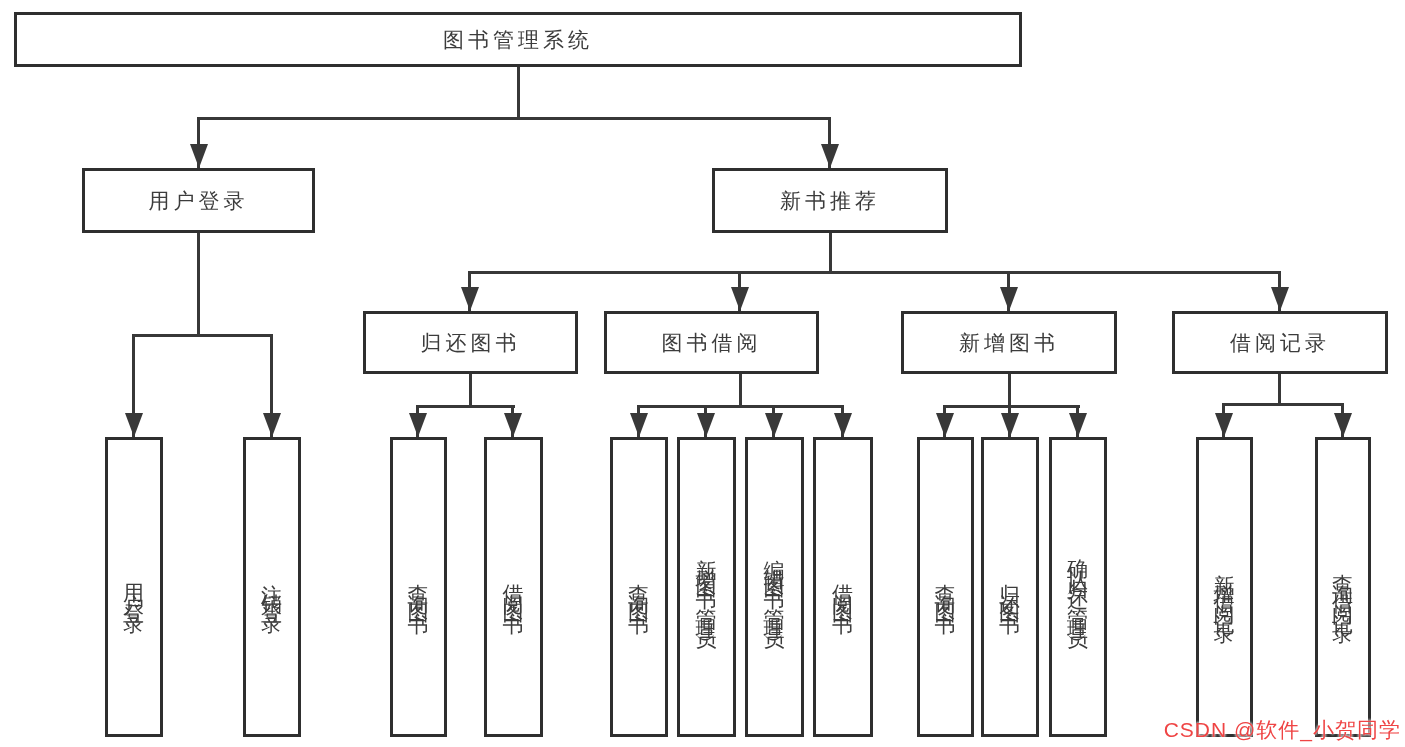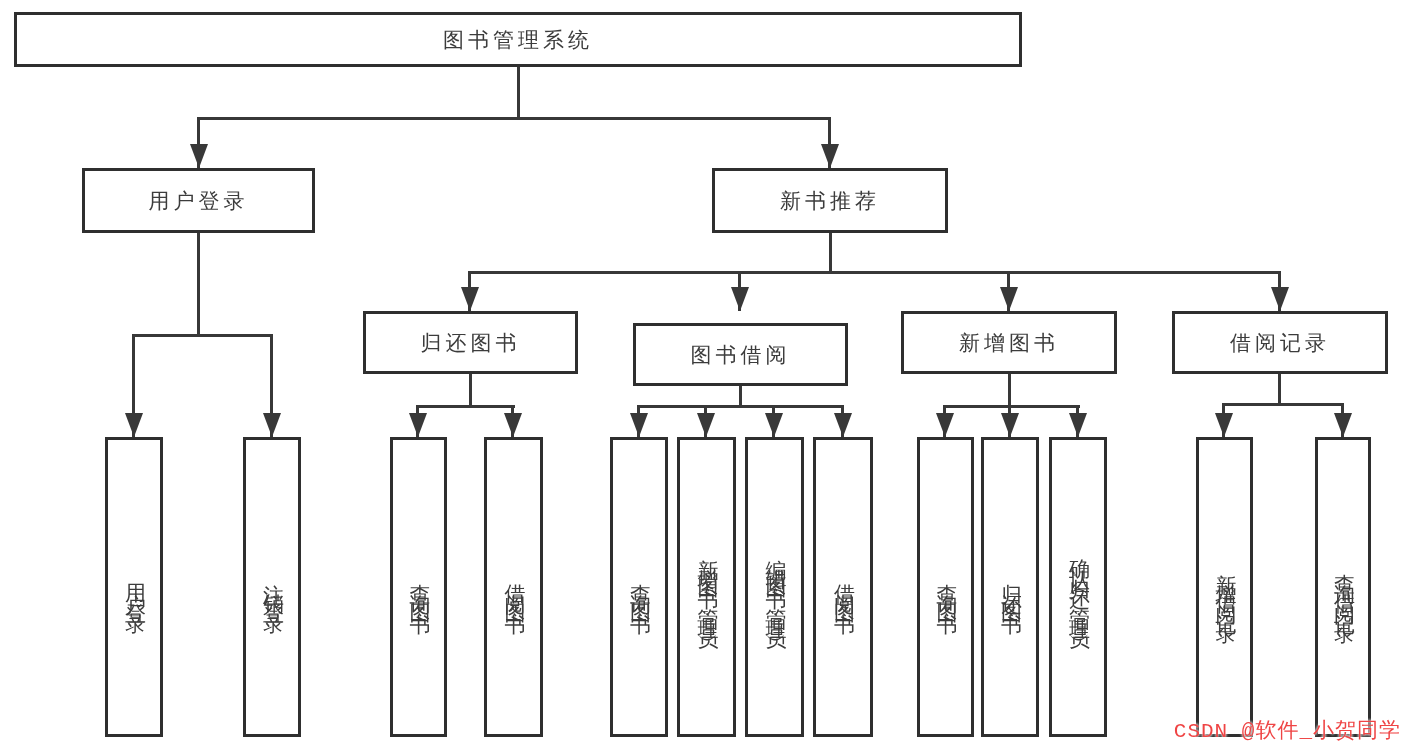--- a/index.html
+++ b/index.html
@@ -1,18 +1,18 @@
 <!DOCTYPE html>
 <html><head>
 <meta charset="utf-8">
 <style>
   html,body{margin:0;padding:0;background:#fff;}
   .canvas{
     position:relative;width:1405px;height:747px;background:#ffffff;
-    font-family:Liberation Mono, monospace;overflow:hidden;border-radius:29px;
+    font-family:Liberation Sans, sans-serif;overflow:hidden;border-radius:29px;
   }
   
   .hnode{
     position:absolute;box-sizing:border-box;background:#fff;
     border:3px solid #2f2f2f;display:flex;align-items:center;justify-content:center;
     font-size:21px;letter-spacing:4px;color:#3c3c3c;z-index:3;white-space:nowrap;
   }
   .leaf{
     position:absolute;box-sizing:border-box;background:#fff;
     border:3px solid #2f2f2f;display:flex;align-items:center;justify-content:center;
@@ -91,21 +91,21 @@
   <div class="hnode" style="left:82px;top:168px;width:233px;height:65px;">
     <span>用户登录</span>
   </div>
   <div class="hnode" style="left:712px;top:168px;width:236px;height:65px;">
     <span>新书推荐</span>
   </div>
 
   <div class="hnode" style="left:363px;top:311px;width:215px;height:63px;">
     <span>归还图书</span>
   </div>
-  <div class="hnode" style="left:633px;top:311px;width:215px;height:63px;margin-top:12px;">
+  <div class="hnode" style="left:604px;top:311px;width:215px;height:63px;">
     <span>图书借阅</span>
   </div>
   <div class="hnode" style="left:901px;top:311px;width:216px;height:63px;">
     <span>新增图书</span>
   </div>
   <div class="hnode" style="left:1172px;top:311px;width:216px;height:63px;">
     <span>借阅记录</span>
   </div>
 
   <div class="leaf" style="left:105px;top:437px;width:58px;height:300px;">

